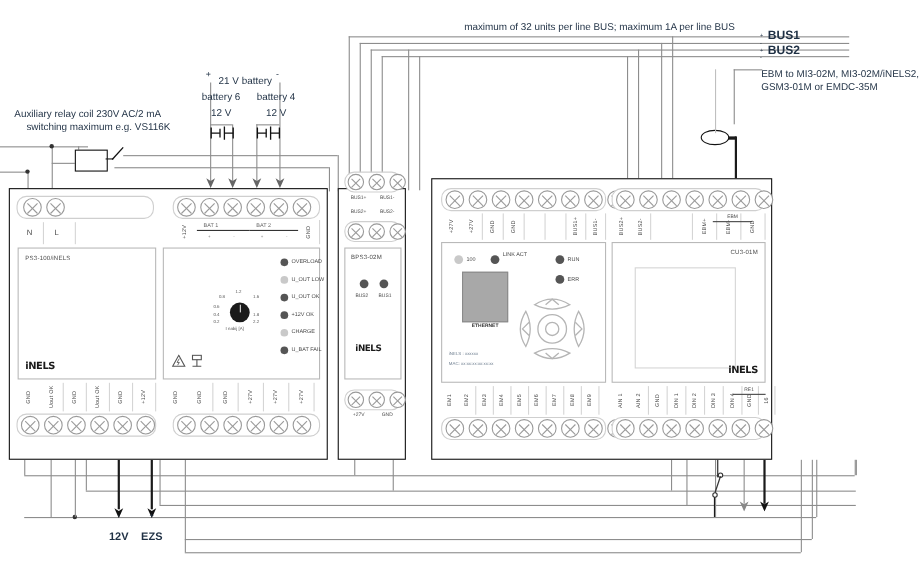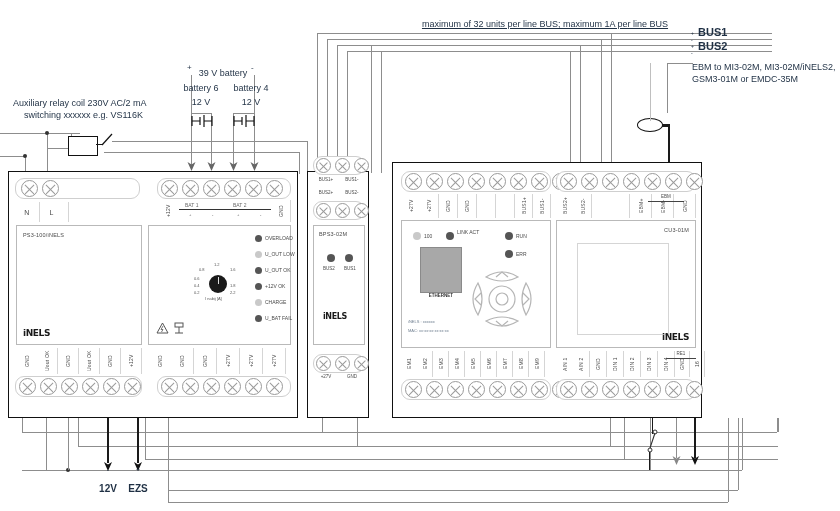--- a/index.html
+++ b/index.html
@@ -176,38 +176,38 @@
   <div class="wire v" style="left:742px;top:418px;height:52px;"></div>
   <div class="wire v" style="left:777px;top:418px;height:14px;"></div>
   <div class="wire v" style="left:728px;top:418px;height:84px;"></div>
   <div class="wire v" style="left:738px;top:418px;height:72px;"></div>
   <div class="wire v" style="left:778px;top:418px;height:14px;"></div>
 
   <div class="wire v" style="left:25px;top:174px;height:6px;"></div>
   <div class="wire v" style="left:47px;top:174px;height:6px;"></div>
 </div>
 
-<div class="lbl c" style="left:400px;top:19px;width:290px;text-decoration:underline;">maximum of 32 units per line BUS; maximum 1A per line BUS</div>
+<div class="lbl c" style="left:400px;top:19px;width:290px;">maximum of 32 units per line BUS; maximum 1A per line BUS</div>
 
 <div class="lbl" style="left:691px;top:28px;font-size:5px;">+</div>
 <div class="lbl" style="left:691px;top:35px;font-size:5px;">-</div>
 <div class="lbl b" style="left:698px;top:27px;font-size:11px;">BUS1</div>
 <div class="lbl" style="left:691px;top:41px;font-size:5px;">+</div>
 <div class="lbl" style="left:691px;top:48px;font-size:5px;">-</div>
 <div class="lbl b" style="left:698px;top:41px;font-size:11px;">BUS2</div>
 
 <div class="lbl" style="left:692px;top:62px;">EBM to MI3-02M, MI3-02M/iNELS2,</div>
 <div class="lbl" style="left:692px;top:74px;">GSM3-01M or EMDC-35M</div>
 
 <div class="lbl" style="left:13px;top:98px;">Auxiliary relay coil 230V AC/2 mA</div>
-<div class="lbl" style="left:24px;top:110px;">switching xxxxxx e.g. VS116K</div>
+<div class="lbl" style="left:24px;top:110px;">switching maximum e.g. VS116K</div>
 
 <div class="lbl" style="left:187px;top:62px;font-size:8px;">+</div>
 <div class="lbl" style="left:251px;top:62px;font-size:8px;">-</div>
-<div class="lbl c" style="left:180px;top:68px;width:86px;">39 V battery</div>
+<div class="lbl c" style="left:180px;top:68px;width:86px;">21 V battery</div>
 <div class="lbl c" style="left:172px;top:83px;width:58px;">battery 6</div>
 <div class="lbl c" style="left:222px;top:83px;width:58px;">battery 4</div>
 <div class="lbl c" style="left:172px;top:97px;width:58px;">12 V</div>
 <div class="lbl c" style="left:222px;top:97px;width:58px;">12 V</div>
 
 <div class="lbl c" style="left:97px;top:464px;width:22px;font-size:7px;">-</div>
 <div class="lbl c b" style="left:93px;top:483px;width:30px;font-size:10px;">12V</div>
 <div class="lbl c" style="left:127px;top:464px;width:22px;font-size:7px;">+</div>
 <div class="lbl c b" style="left:123px;top:483px;width:30px;font-size:10px;">EZS</div>
 

